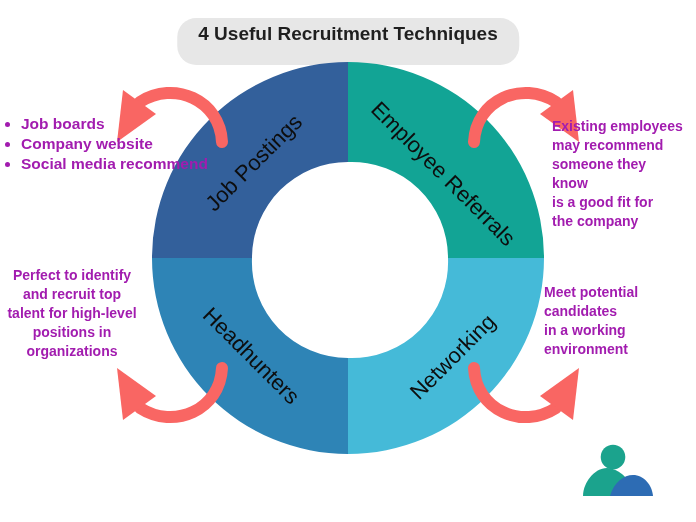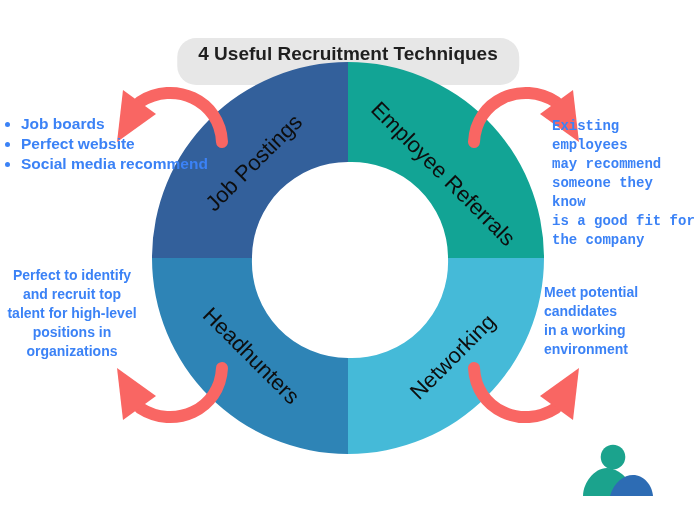--- a/index.html
+++ b/index.html
@@ -4,46 +4,46 @@
 <style>
   html,body{margin:0;padding:0;background:#fff;}
   #canvas{
     position:relative;width:696px;height:522px;overflow:hidden;background:#ffffff;
     font-family:"Liberation Sans",sans-serif;color:#111111;
   }
   
   .title-pill{
     position:absolute;top:18px;left:50%;transform:translateX(-50%);
     background:#E7E7E7;border-radius:19px;height:47px;line-height:32px;
-    padding:0 21px;font-size:19px;font-weight:700;color:#1f1f1f;white-space:nowrap;margin-top:20px;
+    padding:0 21px;font-size:19px;font-weight:700;color:#1f1f1f;white-space:nowrap;
   }
   
   .donut{position:absolute;left:152px;top:62px;width:392px;height:392px;}
   
   .seg-label{
     position:absolute;width:240px;text-align:center;font-size:22px;font-weight:400;
     color:#0d0d0d;pointer-events:none;white-space:nowrap;
   }
   .seg-label.jp{left:134px;top:150px;transform:rotate(-45deg);}
   .seg-label.er{left:323px;top:161px;transform:rotate(45deg);}
   .seg-label.hh{left:131px;top:343px;transform:rotate(45deg);}
   .seg-label.nw{left:333px;top:344px;transform:rotate(-45deg);}
   
   .arrow{position:absolute;width:125px;height:78px;}
   .arrow.tl{left:104px;top:76px;}
   .arrow.tr{left:467px;top:76px;transform:scaleX(-1);}
   .arrow.bl{left:104px;top:356px;transform:scaleY(-1);}
   .arrow.br{left:467px;top:356px;transform:scale(-1,-1);}
   
-  .note{position:absolute;font-weight:700;font-size:14px;line-height:19px;color:#3b82f6;}
+  .note{position:absolute;font-weight:700;font-size:14px;line-height:19px;color:#a21caf;}
   .note.pre{white-space:pre-line;}
   .note-jp{left:2px;top:114px;width:220px;font-size:15.5px;line-height:19.5px;}
   .note-jp ul{margin:0;padding-left:19px;list-style:disc;}
   .note-jp li{margin:0 0 0.5px 0;}
-  .note-er{left:552px;top:117px;width:144px;font-family:Liberation Mono, monospace;}
+  .note-er{left:552px;top:117px;width:144px;}
   .note-hh{left:-14px;top:266px;width:172px;text-align:center;}
   .note-nw{left:544px;top:283px;width:144px;}
   
   .logo{position:absolute;left:580px;top:435px;width:76px;height:68px;}
 </style>
 </head>
 <body>
 
 <div id="canvas">
 
@@ -74,21 +74,21 @@
     <path d="M 52 38 L 13 66 L 19 14 Z" fill="#F96663"></path>
   </svg>
   <svg class="arrow br" viewBox="0 0 125 78" aria-hidden="true">
     <path d="M118 66 C116 24 70 4 36 26" fill="none" stroke-width="12" stroke-linecap="round" stroke="#F96663"></path>
     <path d="M 52 38 L 13 66 L 19 14 Z" fill="#F96663"></path>
   </svg>
 
   <div class="note note-jp">
     <ul>
       <li>Job boards</li>
-      <li>Perfect website</li>
+      <li>Company website</li>
       <li>Social media recommend</li>
     </ul>
   </div>
   <div class="note pre note-er">Existing employees
 may recommend
 someone they
 know
 is a good fit for
 the company</div>
   <div class="note pre note-hh">Perfect to identify

